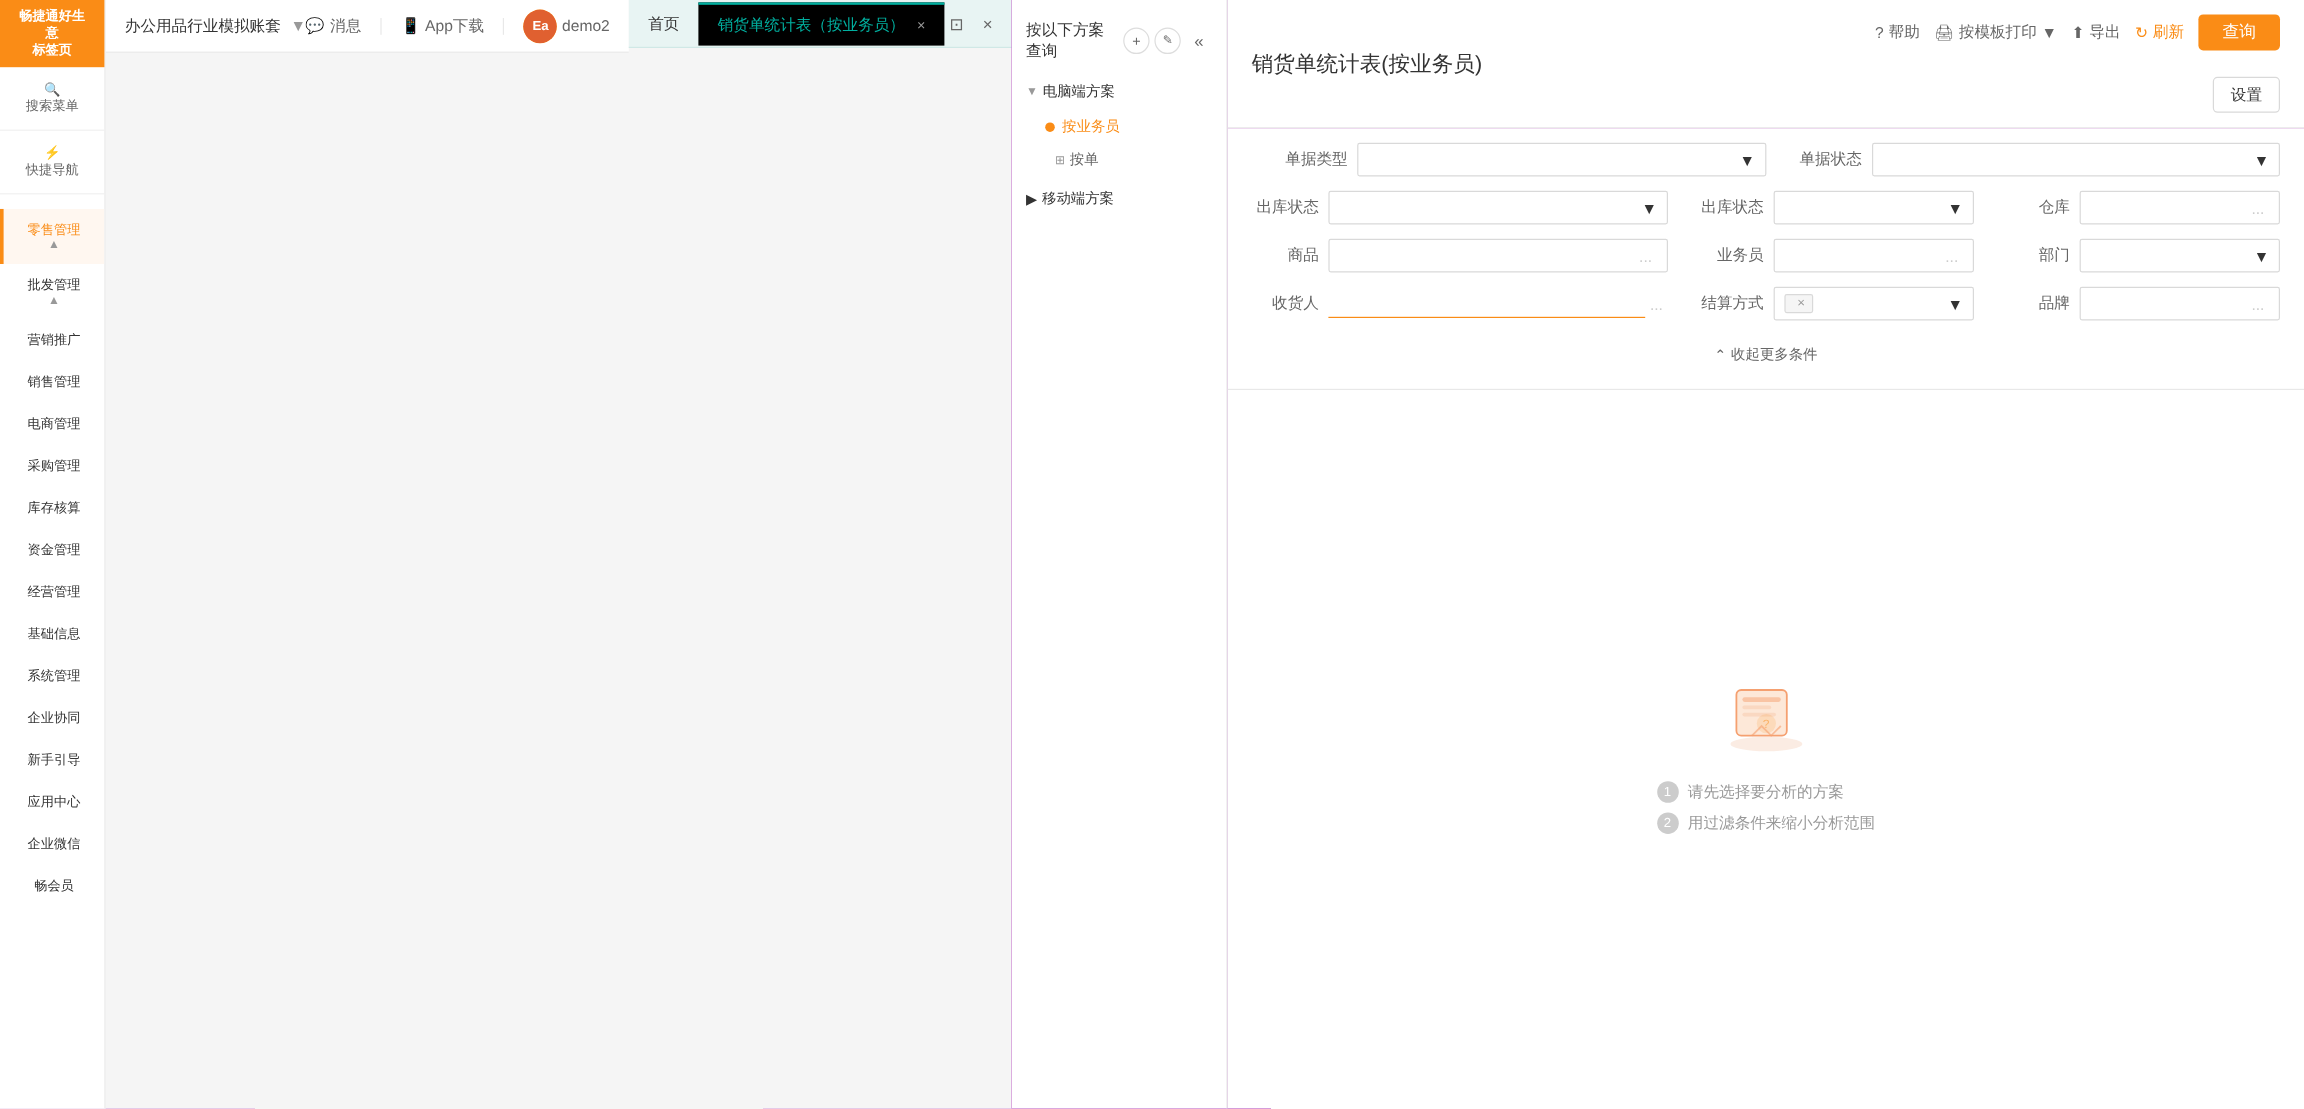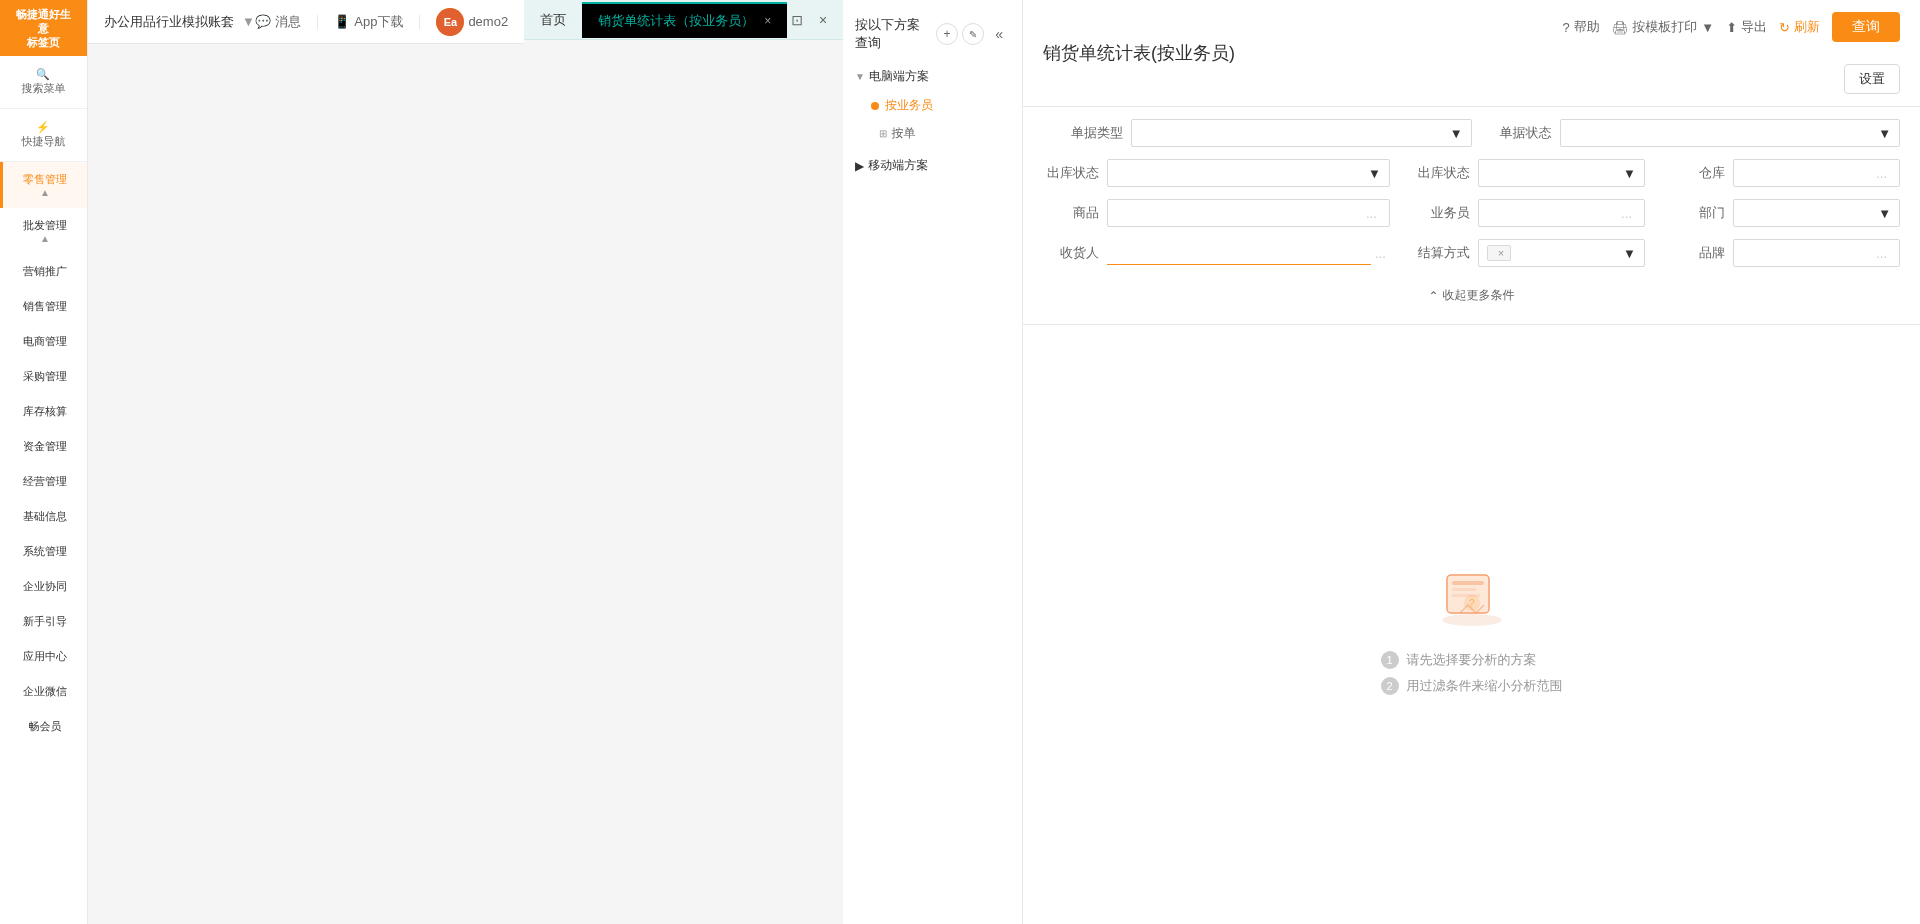--- a/index.html
+++ b/index.html
@@ -6,21 +6,21 @@
     body { font-family: 'Microsoft YaHei', Arial, sans-serif; font-size: 13px; background: #f5f5f5; display: flex; height: 924px; overflow: hidden; }
 
     
     .sidebar { width: 88px; background: #fff; display: flex; flex-direction: column; border-right: 1px solid #e8e8e8; height: 100%; }
     .sidebar-logo { background: #fa8c16; padding: 8px 16px; display: flex; flex-direction: column; align-items: center; justify-content: center; height: 56px; }
     .sidebar-logo-text { color: #fff; font-size: 11px; font-weight: bold; text-align: center; line-height: 1.3; }
     .sidebar-search { padding: 8px 6px; border-bottom: 1px solid #f0f0f0; }
     .sidebar-search-item { display: flex; flex-direction: column; align-items: center; color: #666; font-size: 11px; cursor: pointer; padding: 4px 2px; }
     .sidebar-nav { padding: 4px 0; border-bottom: 1px solid #f0f0f0; }
     .sidebar-nav-item { display: flex; flex-direction: column; align-items: center; justify-content: center; padding: 8px 4px; color: #666; font-size: 11px; cursor: pointer; }
-    .sidebar-menu { flex: 1; overflow-y: auto; }
+    .sidebar-menu { flex: 1; overflow-y: auto; margin-top: 12px; }
     .sidebar-menu::-webkit-scrollbar { width: 0; }
     .sidebar-menu-item { display: flex; flex-direction: column; align-items: center; justify-content: center; padding: 10px 4px; color: #333; font-size: 11px; cursor: pointer; border-left: 3px solid transparent; }
     .sidebar-menu-item.active { color: #fa8c16; border-left: 3px solid #fa8c16; background: #fff7f0; }
     .sidebar-menu-item .arrow { font-size: 10px; color: #999; }
 
     
     .main { flex: 1; display: flex; flex-direction: row; overflow: hidden; }
 
     
     .top-header { height: 44px; background: #fff; border-bottom: 1px solid #e8e8e8; display: flex; align-items: center; justify-content: space-between; padding: 0 16px; }

